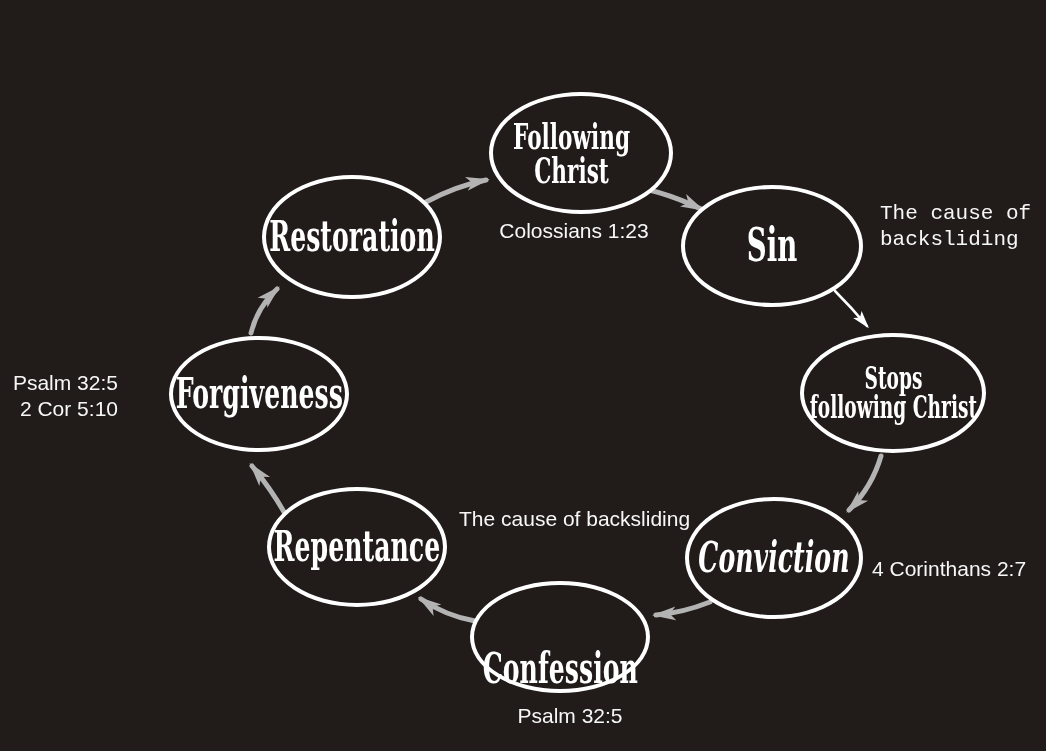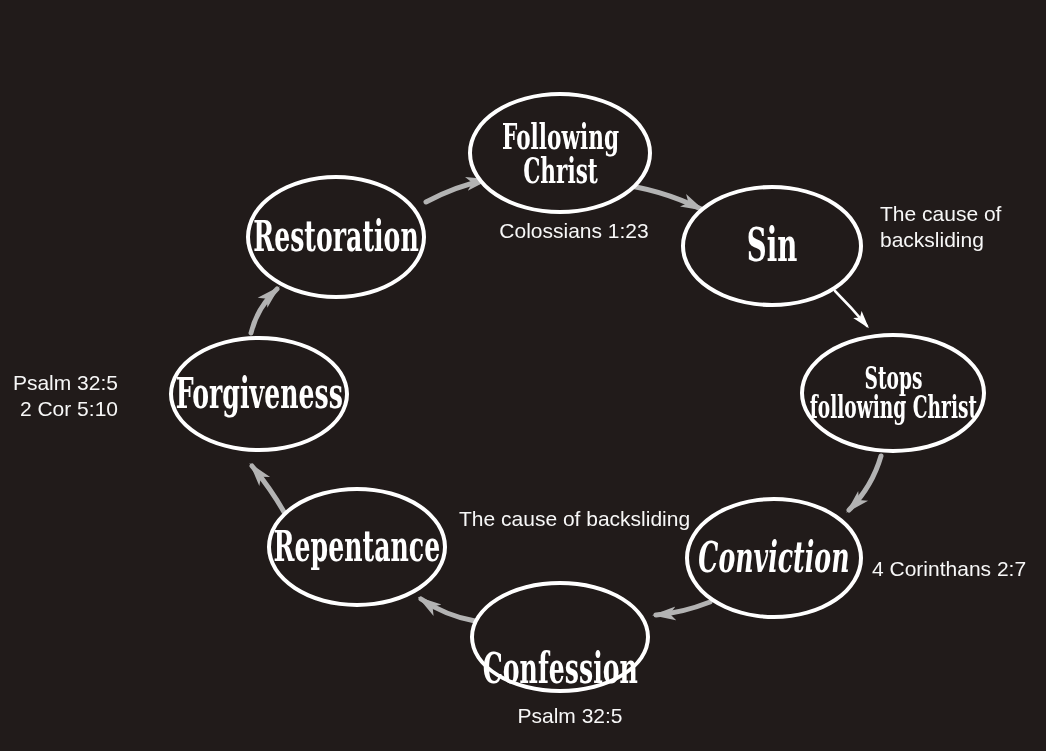--- a/index.html
+++ b/index.html
@@ -31,37 +31,37 @@
     font-size:42px;
     line-height:0.95;
     white-space:pre;
     text-align:center;
     transform:scaleX(0.60);
   }
   .node-label.lg{font-size:46px;}
   .node-label.md{font-size:36px;}
   .node-label.sm{font-size:31px;}
   
-  .n-following   {left:468px;top:92px; width:184px;height:122px;}
+  .n-following   {left:489px;top:92px; width:184px;height:122px;justify-content:flex-end;}
   .n-sin         {left:681px;top:185px;width:182px;height:122px;}
   .n-stops       {left:800px;top:333px;width:186px;height:120px;}
   .n-conviction  {left:685px;top:497px;width:178px;height:122px;font-style:italic;}
   .n-confession  {left:470px;top:581px;width:180px;height:112px;align-items:flex-end;}
   .n-repentance  {left:267px;top:487px;width:180px;height:120px;}
   .n-forgiveness {left:137px;top:336px;width:180px;height:116px;margin-left:32px;}
-  .n-restoration {left:246px;top:175px;width:180px;height:124px;justify-content:center;}
+  .n-restoration {left:262px;top:175px;width:180px;height:124px;justify-content:center;}
   .note{
     position:absolute;
     color:#f7f7f7;
     font-size:21px;
     line-height:1.25;
     white-space:pre;
   }
   .a-colossians {left:479px;top:218px;width:190px;text-align:center;}
-  .a-cause      {left:880px;top:201px;text-align:left;}
+  .a-cause      {left:880px;top:201px;text-align:left;font-family:Liberation Mono, monospace;}
   .a-cor27      {left:872px;top:556px;}
   .a-psalm-bot  {left:480px;top:703px;width:180px;text-align:center;}
   .a-cure       {left:459px;top:506px;}
   .a-psalm-left {left:10px; top:370px;width:108px;text-align:right;}
   .a-cor28      {left:84px; top:224px;}
 </style>
 </head>
 <body>
 
 <div class="canvas">

